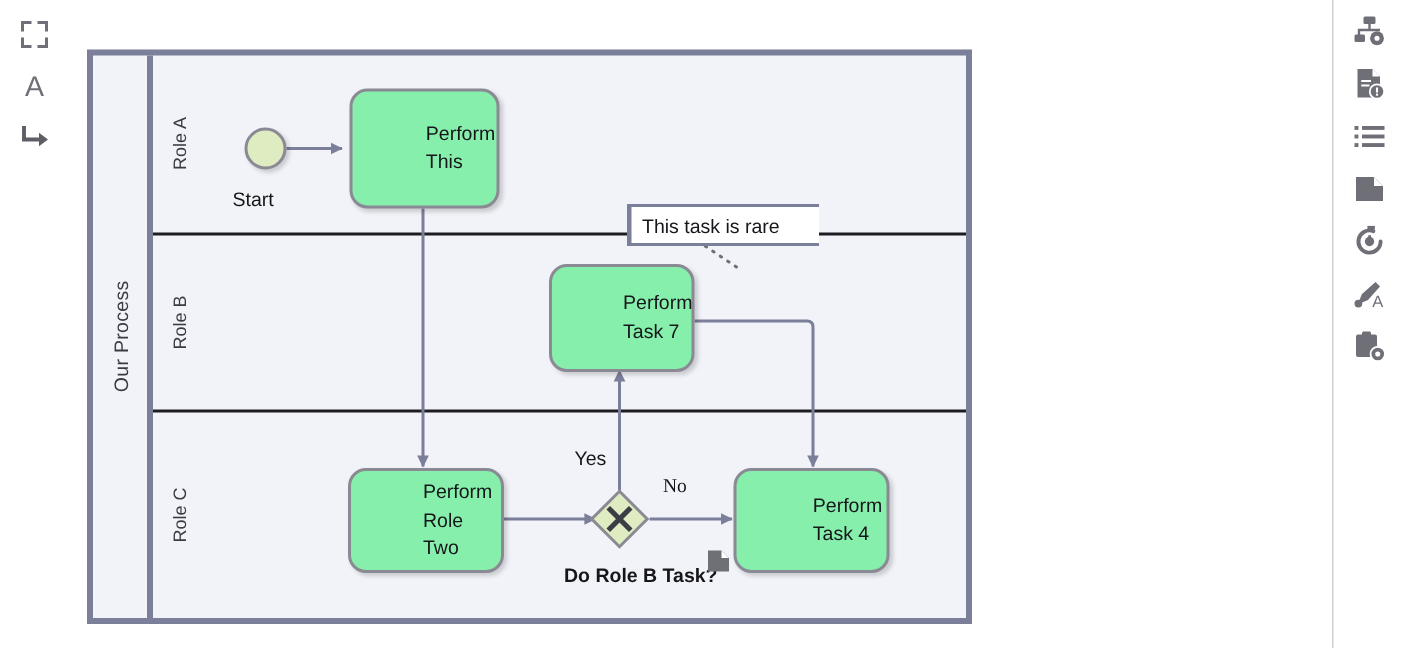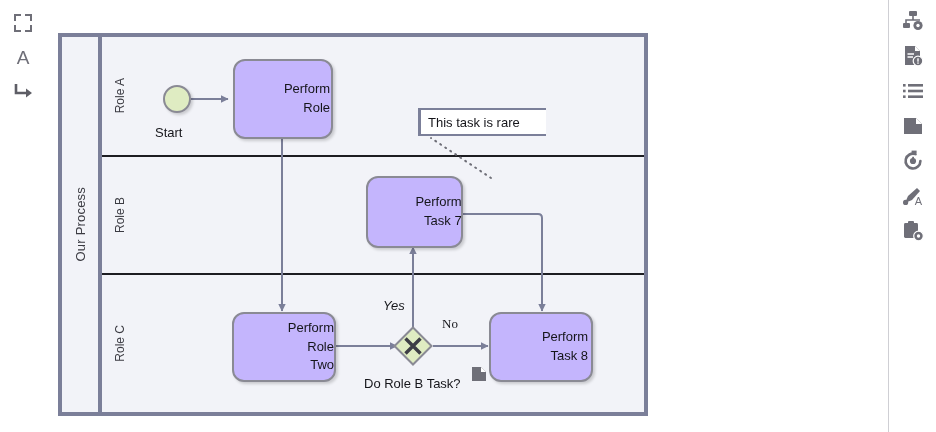--- a/index.html
+++ b/index.html
@@ -63,26 +63,26 @@
     writing-mode:vertical-rl;transform:rotate(180deg);
     font-size:12px;color:#3b3b42;white-space:nowrap;
   }
 
   
   .shapes{position:absolute;left:0;top:0;width:843px;height:432px;pointer-events:none;}
   .shapes > *{pointer-events:auto;}
 
   .task{
     position:absolute;
-    background:#c4b5fd;
+    background:#86efac;
     border:2px solid #8a8a94;
     border-radius:12px;
     box-shadow:2px 2px 3px rgba(0,0,0,.17);
     display:flex;align-items:center;justify-content:center;
-    text-align:right;
+    text-align:left;
     font-size:13px;color:#15151a;line-height:1.45;
     box-sizing:border-box;
     cursor:pointer;
     padding-left:48px;
   }
   .event-start{
     position:absolute;width:28px;height:28px;border-radius:50%;
     background:#dfecc2;border:2px solid #8a8a94;
     box-shadow:2px 2px 3px rgba(0,0,0,.17);
     box-sizing:border-box;cursor:pointer;
@@ -98,20 +98,21 @@
     background:#ffffff;
     border-left:3px solid #7b7f99;
     border-top:2px solid #7b7f99;
     border-bottom:2px solid #7b7f99;
     border-right:none;
     box-sizing:border-box;
     display:flex;align-items:center;
     padding-left:7px;
     font-size:13px;color:#15151a;white-space:nowrap;
     cursor:pointer;
+    margin-top:28px;
   }
   .doc-icon{position:absolute;cursor:pointer;}
 </style>
 </head>
 <body>
 
 <div class="toolbar toolbar-left">
 
   <div class="tool-btn">
     <span>
@@ -196,54 +197,54 @@
     </svg>
 
     <div class="shapes">
 
       <div class="event-start" style="left:117px;top:85px;"></div>
       <div class="shape-label" style="left:109px;top:125px;">Start</div>
 
       <div class="task" style="left:187px;top:59px;width:100px;height:80px;">
         <div>
           <div>Perform</div>
-          <div>Role</div>
+          <div>This</div>
         </div>
       </div>
 
       <div class="task" style="left:320px;top:176px;width:97px;height:72px;">
         <div>
           <div>Perform</div>
           <div>Task 7</div>
         </div>
       </div>
 
       <div class="task" style="left:186px;top:312px;width:104px;height:70px;">
         <div>
           <div>Perform</div>
           <div>Role Two</div>
         </div>
       </div>
 
       <div class="task" style="left:443px;top:312px;width:104px;height:70px;">
         <div>
           <div>Perform</div>
-          <div>Task 8</div>
+          <div>Task 4</div>
         </div>
       </div>
 
       <div class="gateway" style="left:347px;top:326px;">
         <svg width="40" height="40" viewBox="0 0 40 40">
           <path d="M20 1.5 L38.5 20 L20 38.5 L1.5 20 Z" fill="#dfecc2" stroke="#8a8a94" stroke-width="2"></path>
           <path d="M12.5 12.5 L27.5 27.5 M27.5 12.5 L12.5 27.5" stroke="#3d3d45" stroke-width="3.4" stroke-linecap="butt"></path>
         </svg>
       </div>
-      <div class="shape-label" style="left:318px;top:376px;">Do Role B Task?</div>
-
-      <div class="shape-label" style="left:337px;top:298px;font-style:italic;">Yes</div>
+      <div class="shape-label" style="left:330px;top:376px;font-weight:bold;">Do Role B Task?</div>
+
+      <div class="shape-label" style="left:337px;top:298px;">Yes</div>
       <div class="shape-label" style="left:396px;top:316px;font-family:Liberation Serif, serif;">No</div>
 
       <div class="annotation" style="left:372px;top:108px;width:128px;height:28px;">
         <span>This task is rare</span>
       </div>
 
       <div class="doc-icon" style="left:425px;top:366px;">
         <svg width="16" height="16" viewBox="0 0 16 16">
           <path d="M1 1 H10 L15 6 V15 H1 Z" fill="#6f6f78"></path>
           <path d="M10 1 L10 6 L15 6 Z" fill="#ffffff"></path>

